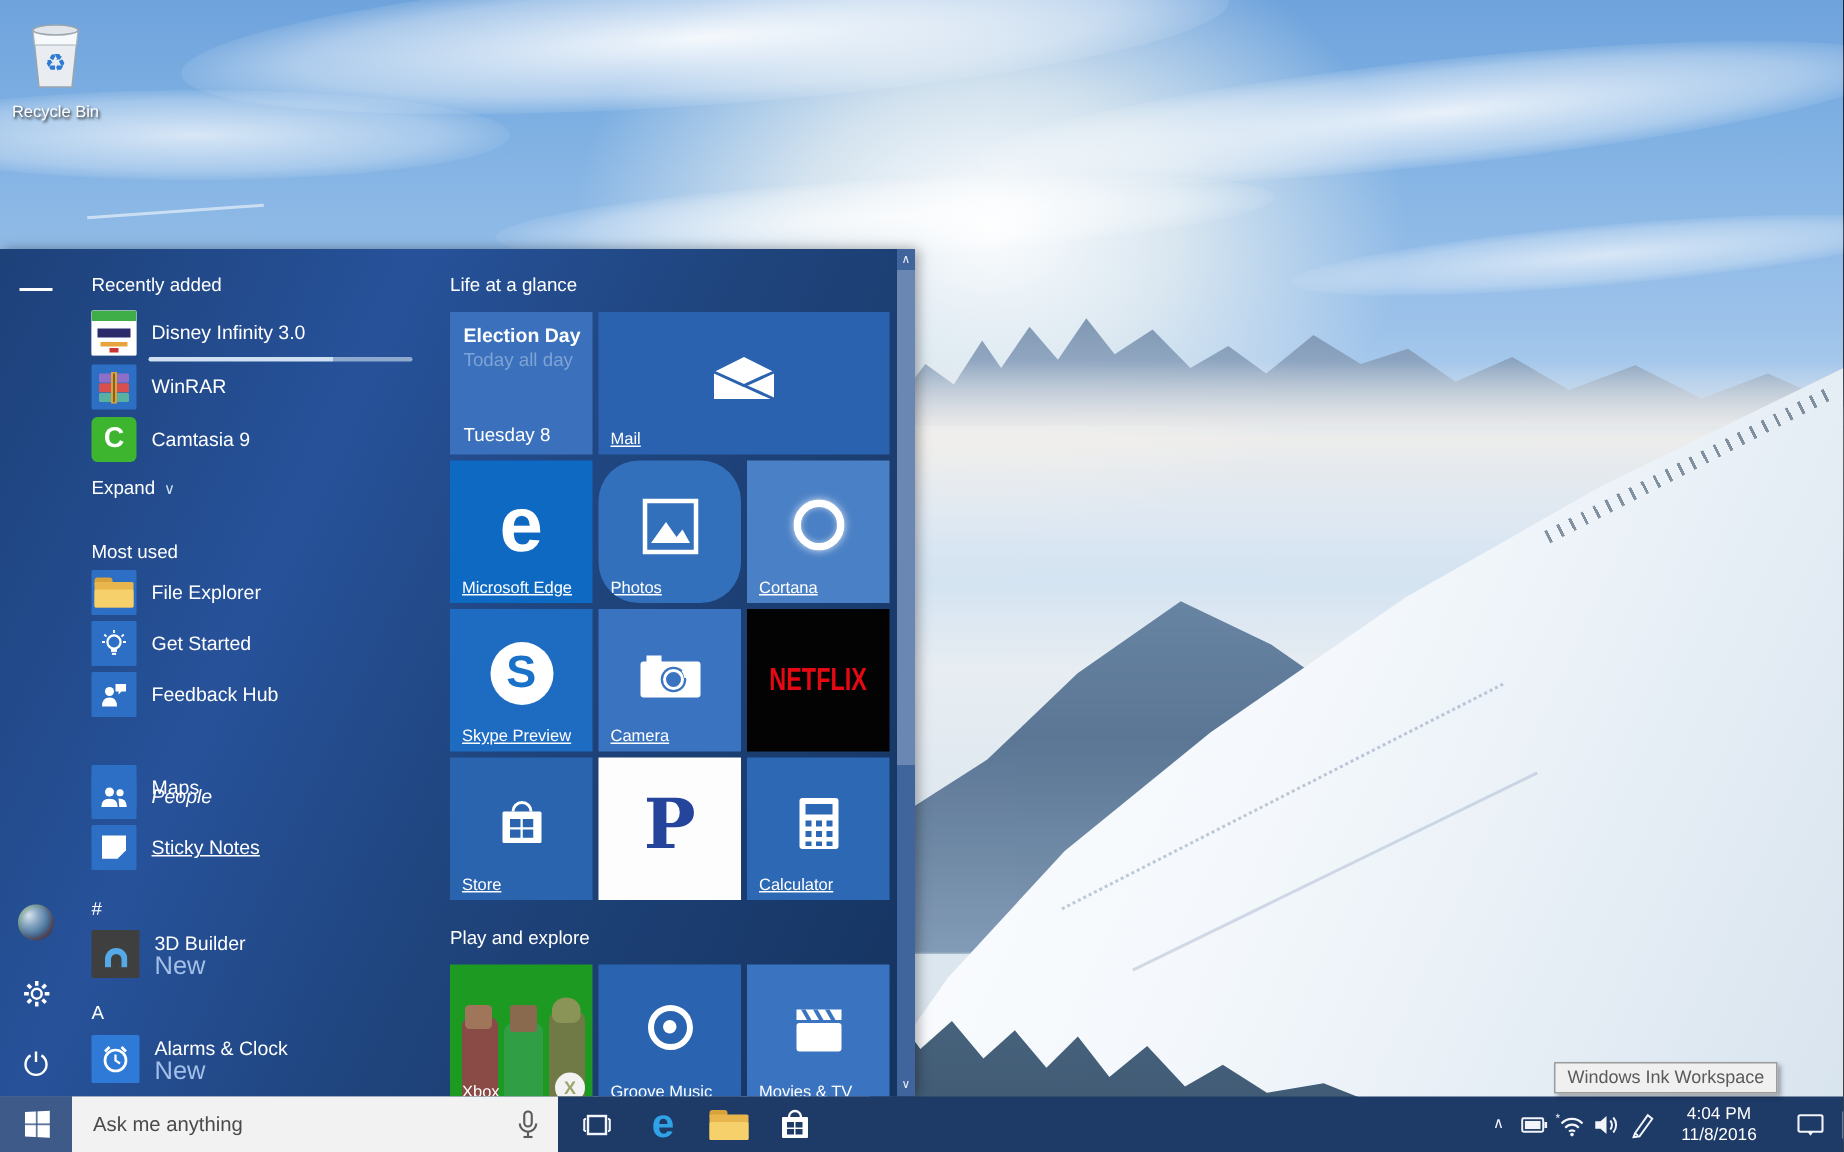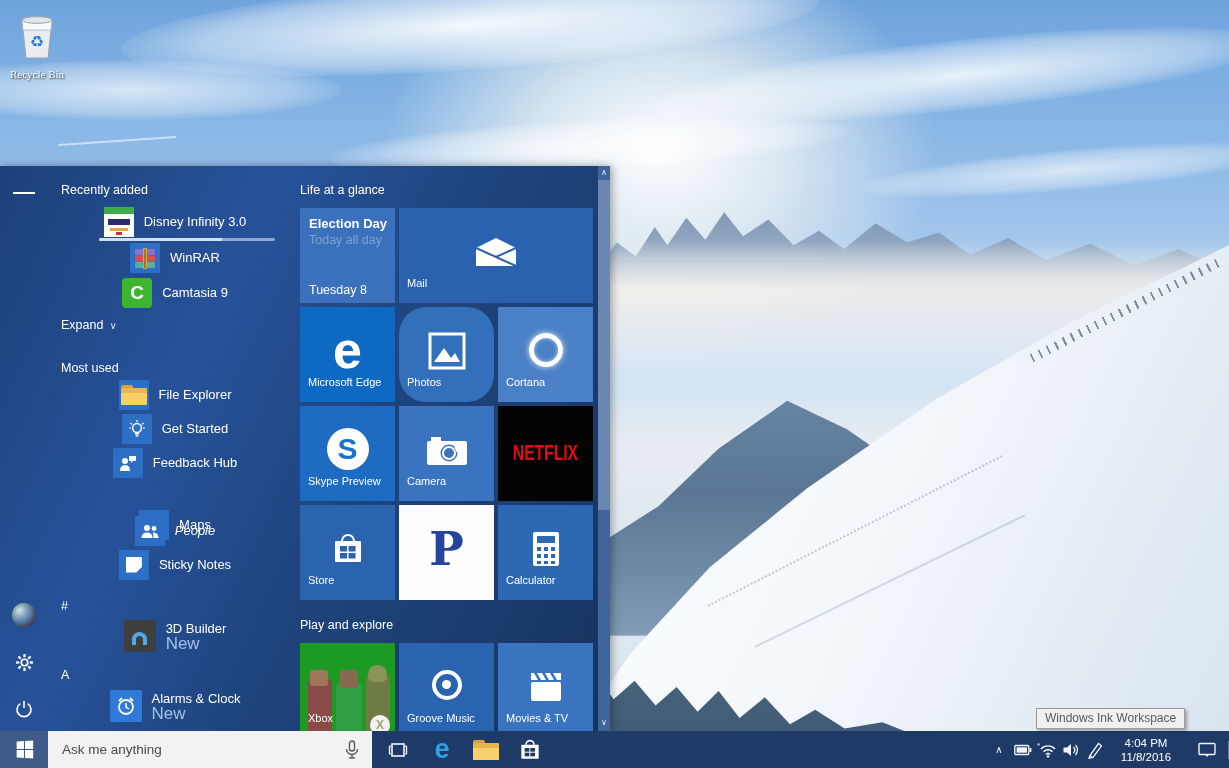--- a/index.html
+++ b/index.html
@@ -30,46 +30,46 @@
   .treeline{position:absolute;left:1020px;top:306px;width:210px;height:9px;opacity:.55;transform:rotate(-27deg);
     background:repeating-linear-gradient(90deg,#2b4158 0 2px,rgba(0,0,0,0) 2px 9px);}
   .forest{position:absolute;left:580px;top:664px;width:420px;height:104px;opacity:.9;
     background:linear-gradient(180deg,#35536f 0%,#2a4663 100%);
     clip-path:polygon(0 30%,4% 12%,8% 34%,13% 16%,18% 40%,23% 22%,28% 46%,33% 26%,38% 52%,44% 32%,50% 58%,56% 44%,63% 62%,72% 56%,82% 72%,92% 84%,100% 100%,0 100%);}
   .track1{position:absolute;left:690px;top:530px;width:330px;height:0;border-top:2px dotted rgba(130,152,178,.5);transform:rotate(-27deg);}
   .track2{position:absolute;left:740px;top:580px;width:300px;height:0;border-top:2px solid rgba(140,160,185,.35);transform:rotate(-26deg);}
 
   
   .rbin{position:absolute;left:6px;top:10px;width:62px;text-align:center;cursor:default;}
-  .rbin .lbl{font-size:11px;color:#fff;text-shadow:1px 1px 2px rgba(0,0,0,.85);display:block;margin-top:2px;font-family:Liberation Serif, serif;}
+  .rbin .lbl{font-size:11px;color:#fff;text-shadow:1px 1px 2px rgba(0,0,0,.85);display:block;margin-top:2px;}
 
   
   .menu{position:absolute;left:0;top:166px;width:610px;height:565px;overflow:hidden;
     background:linear-gradient(115deg,#1d4179 0%,#27529a 32%,#1f447c 58%,#15335f 100%);
     box-shadow:2px 0 8px rgba(0,0,0,.35);}
   .rail-ic{position:absolute;left:13px;width:22px;height:22px;display:flex;align-items:center;justify-content:center;}
   .burger span{display:block;width:17px;height:2px;background:#fff;margin:2px 0;}
   .avatar{border-radius:50%;width:24px;height:24px;left:12px;
     background:radial-gradient(circle at 30% 30%,#d8e4ee 0%,#8aa8c4 28%,#4c769e 55%,#2c4c6a 80%,#1d3448 100%);
     box-shadow:inset -2px -2px 3px rgba(120,40,40,.45), inset 2px 2px 2px rgba(120,160,90,.35);}
   .list-h{position:absolute;left:61px;font-size:12.5px;color:#fff;}
-  .app-row{position:absolute;left:61px;width:228px;height:31px;display:flex;align-items:center;cursor:default;justify-content:center;}
+  .app-row{position:absolute;left:61px;width:228px;height:31px;display:flex;align-items:center;cursor:default;}
   .app-ic{width:30px;height:30px;flex:0 0 30px;display:flex;align-items:center;justify-content:center;border-radius:1px;}
   .blue-ic{background:#2d6fc4;}
   .app-label{font-size:13px;color:#fff;margin-left:10px;white-space:nowrap;}
   .two .app-label{line-height:15px;}
   .badge{display:block;font-size:17px;color:#a3c0e8;}
   .install{position:absolute;left:38px;bottom:-4px;width:176px;height:3px;background:rgba(160,185,215,.85);border-radius:2px;overflow:hidden;}
   .install i{display:block;height:100%;width:70%;background:#cfe0f2;}
   .expand{position:absolute;left:61px;font-size:12.5px;color:#fff;cursor:default;}
   .expand .chev{font-size:10px;margin-left:6px;color:#cfe0f2;}
 
   .tgroup-h{position:absolute;font-size:12.5px;color:#fff;}
   .tile{position:absolute;width:95px;height:95px;overflow:hidden;cursor:default;}
-  .tile .tlabel{position:absolute;left:8px;bottom:14px;font-size:11px;color:#fff;white-space:nowrap;}
+  .tile .tlabel{position:absolute;left:8px;bottom:4px;font-size:11px;color:#fff;white-space:nowrap;text-decoration:underline;}
   .c-cal{background:#3a70bc;} .c-mail{background:#2b62af;} .c-edge{background:#0e69c2;}
   .c-photos{background:#3370bb;} .c-cortana{background:#4a80c6;} .c-skype{background:#1e6cc2;}
   .c-camera{background:#3a74c0;} .c-netflix{background:#030303;} .c-store{background:#2a63ae;}
   .c-white{background:#fdfdfd;} .c-calc{background:#2d68b4;} .c-xbox{background:#1d9a22;}
   .c-groove{background:#2a64b0;padding-left:11px;} .c-movies{background:#3a74c0;}
   .tile-center{position:absolute;inset:0;display:flex;align-items:center;justify-content:center;}
   .cal-title{position:absolute;left:9px;top:8px;font-size:13px;font-weight:bold;}
   .cal-sub{position:absolute;left:9px;top:25px;font-size:12.5px;color:#7ea3d4;}
   .cal-foot{position:absolute;left:9px;bottom:6px;font-size:12.5px;}
   .edge-e{font-size:52px;font-weight:bold;color:#fff;line-height:1;margin-top:-10px;}
@@ -280,21 +280,21 @@
         <svg width="20" height="20" viewBox="0 0 20 20">
           <circle cx="7" cy="7" r="3" fill="#fff"></circle>
           <path d="M1.5 17 q0-5.5 5.5-5.5 q5.5 0 5.5 5.5 Z" fill="#fff"></path>
           <circle cx="14" cy="7.5" r="2.4" fill="#fff"></circle>
           <path d="M13 11.4 q5.5 0 5.5 5.6 l-5 0" fill="#fff"></path>
         </svg>
       </span>
       <span class="app-label">People</span>
     </div>
 
-    <div class="app-row" style="top:383px;">
+    <div class="app-row" style="top:383px;text-decoration:underline;">
       <span class="app-ic blue-ic">
           <span class="sticky-note"></span>
         </span>
       <span class="app-label">Sticky Notes</span>
     </div>
 
     <div class="list-h" style="top:433px;">#</div>
 
     <div class="app-row two" style="top:454px;height:32px;">
       <span class="app-ic" style="background:#3f3f3f;width:32px;height:32px;flex-basis:32px;">

